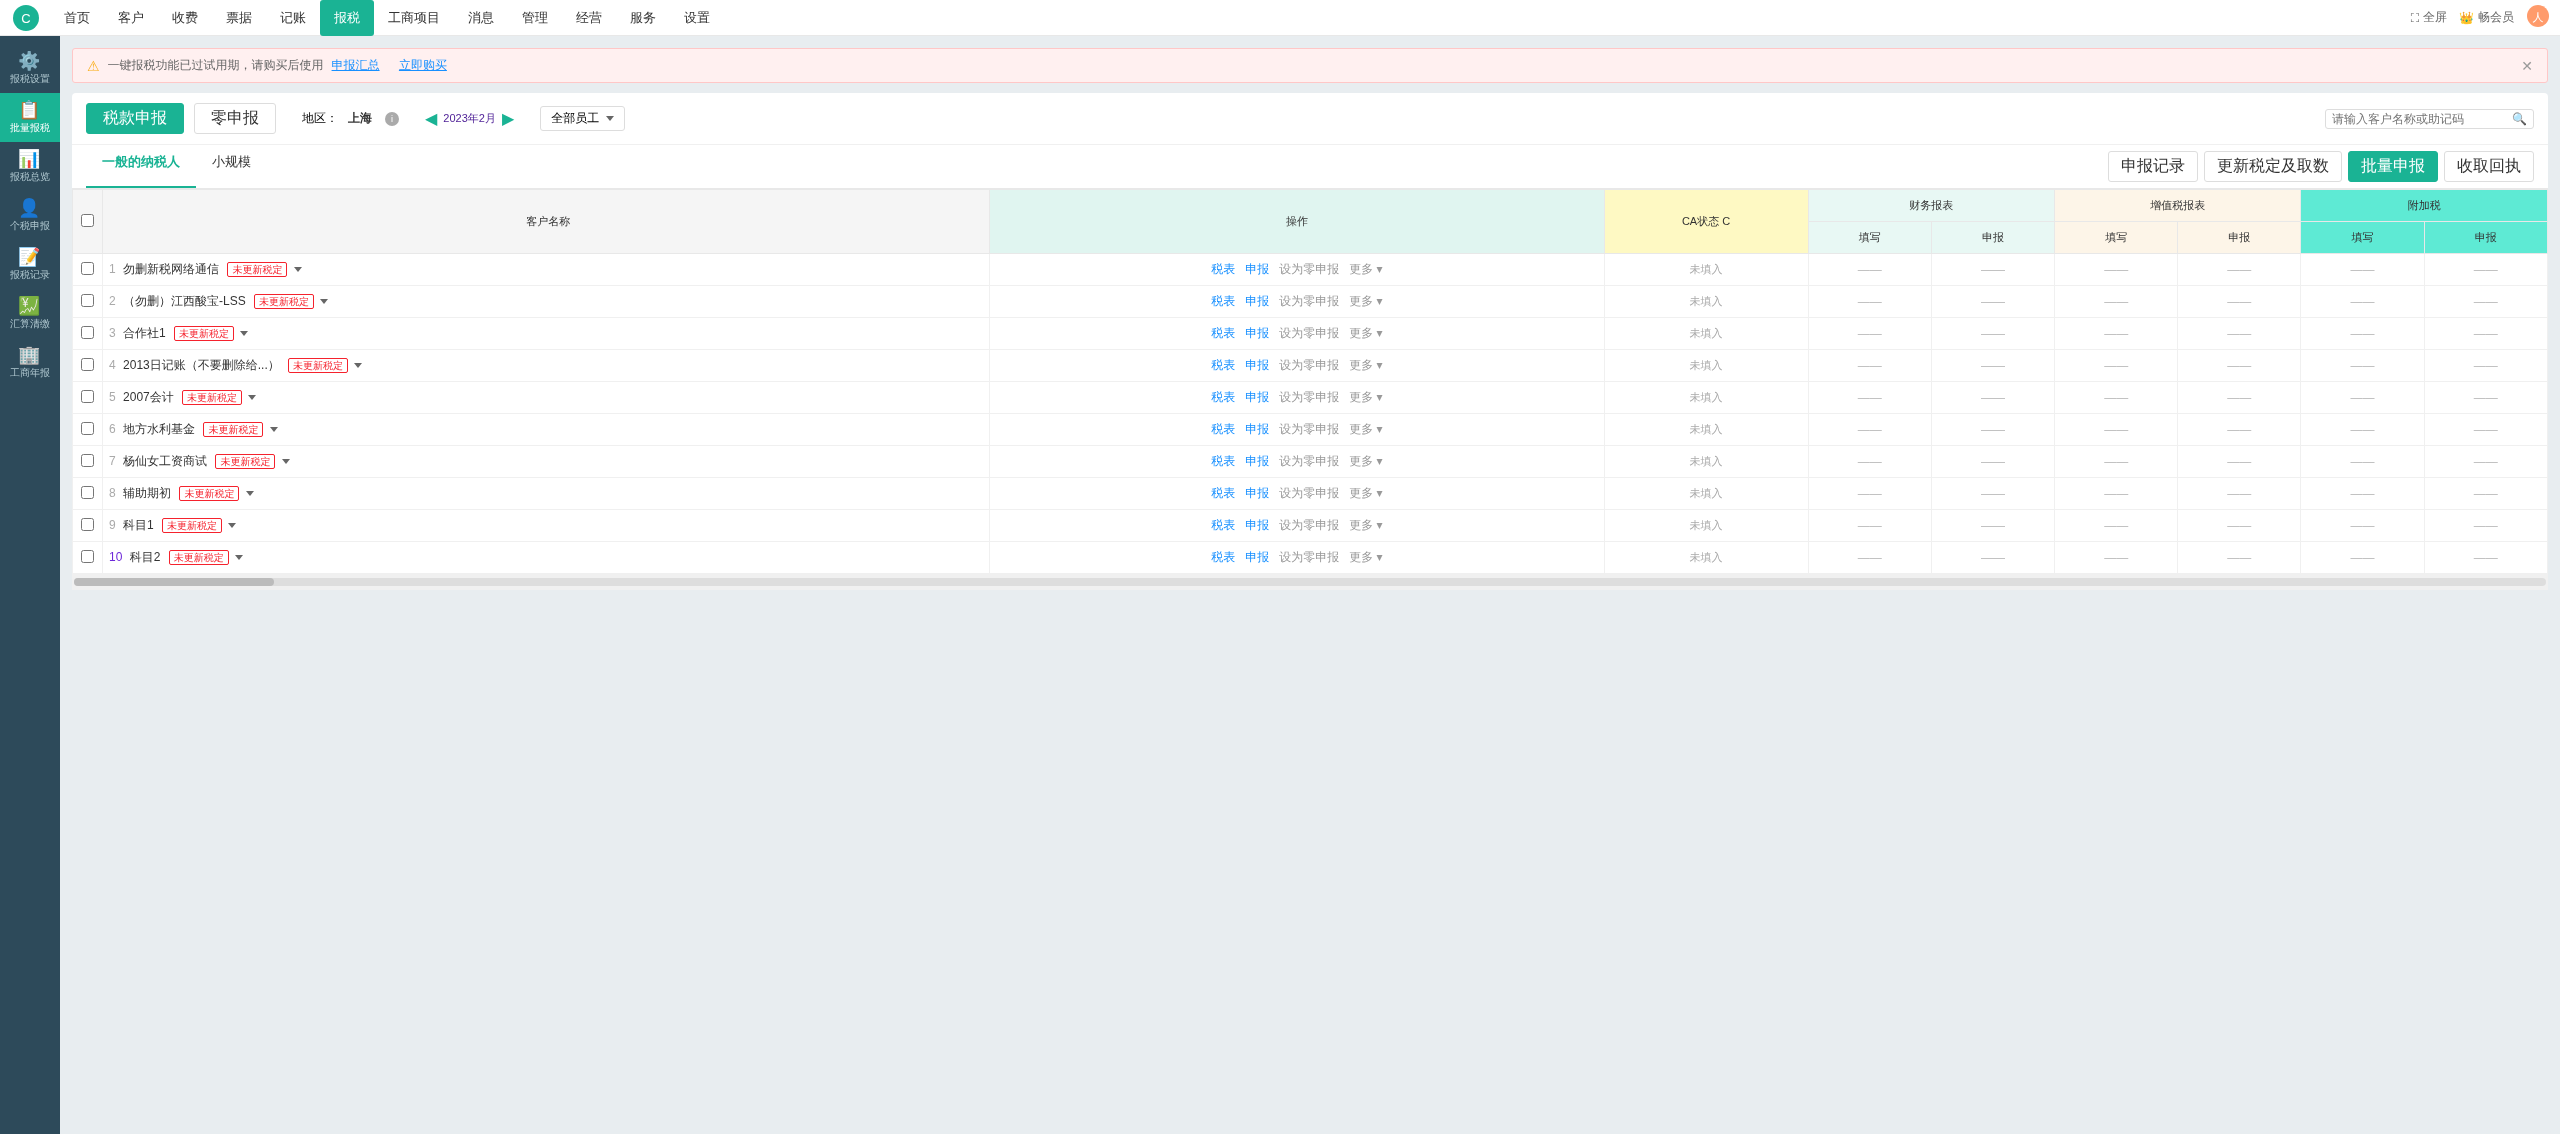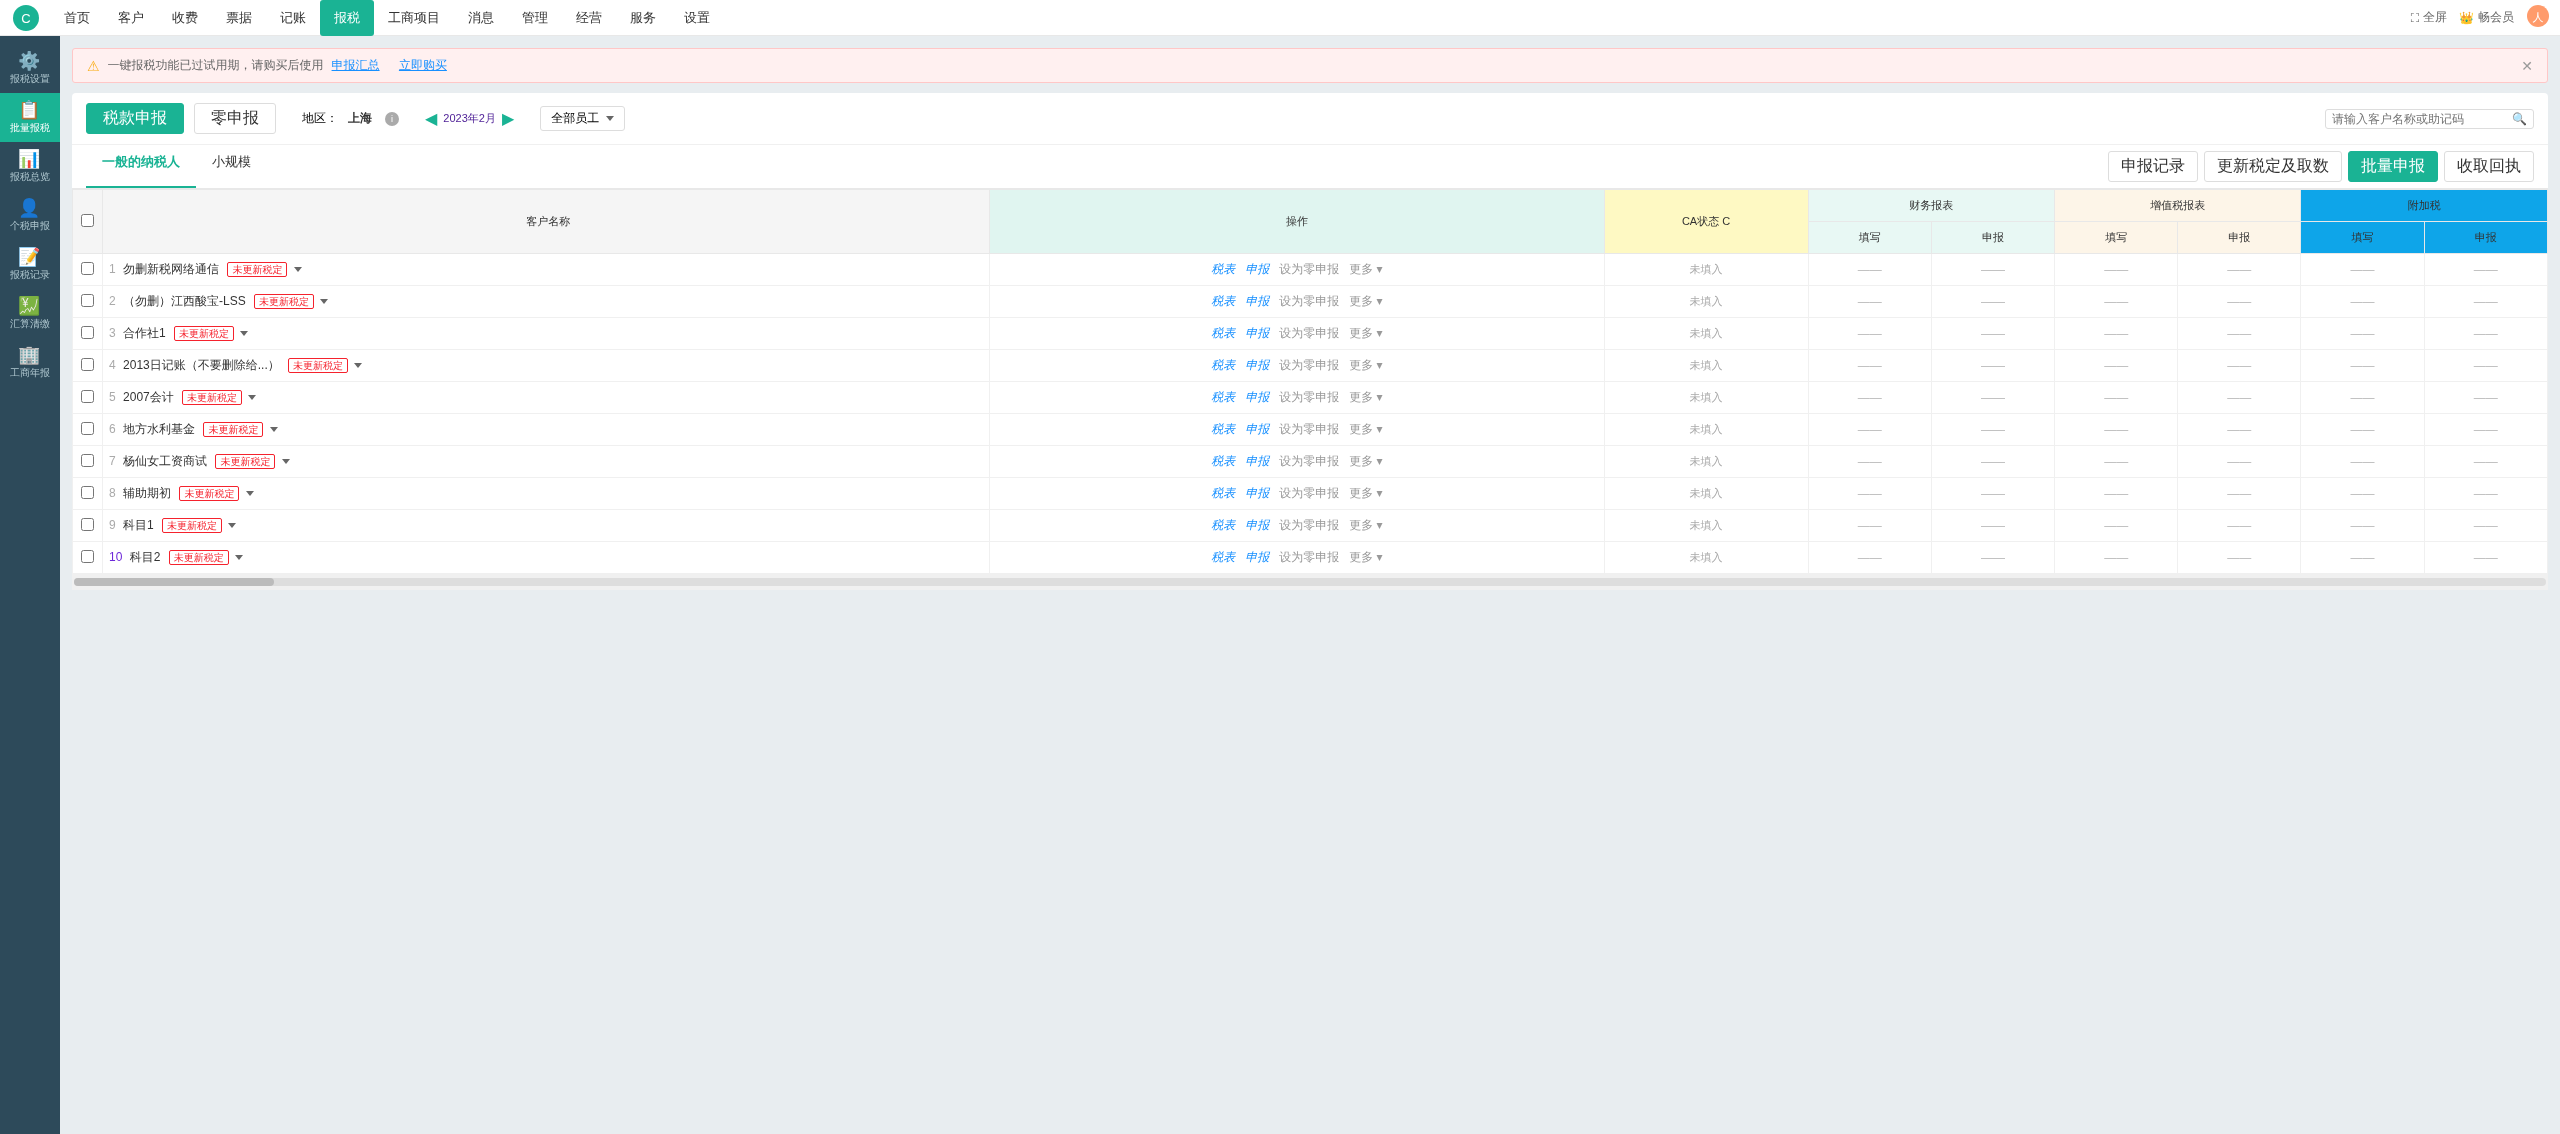--- a/index.html
+++ b/index.html
@@ -67,39 +67,39 @@
     thead th { padding: 8px 6px; text-align: center; border: 1px solid #e8e8e8; color: #333; font-weight: normal; white-space: nowrap; font-size: 11px; }
     thead th.left { text-align: center; padding-left: 10px; }
     tbody tr { border-bottom: 1px solid #f0f0f0; }
     tbody td { padding: 7px 6px; text-align: center; border: 1px solid #f0f0f0; font-size: 12px; color: #333; white-space: nowrap; }
     tbody td.left { text-align: left; padding-left: 6px; }
     .th-group { background: #f5f5f5; }
     .th-sub { background: #fafafa; }
 
     
     .tag-unconfirmed { color: #f5222d; border: 1px solid #f5222d; border-radius: 2px; padding: 1px 4px; font-size: 10px; cursor: pointer; }
-    .link-blue { color: #1890ff; cursor: pointer; font-style: italic; }
+    .link-blue { color: #1890ff; cursor: pointer; }
     .link-gray { color: #999; cursor: pointer; }
     .dash { color: #bbb; }
     .status-unenter { color: #aaa; font-size: 11px; }
 
     
     input[type=checkbox] { cursor: pointer; accent-color: #1ab394; }
 
     
     .scroll-bar-area { height: 16px; background: #f0f0f0; display: flex; align-items: center; padding: 0 2px; }
     .scroll-track { flex: 1; height: 8px; background: #ddd; border-radius: 4px; position: relative; }
     .scroll-thumb { width: 200px; height: 8px; background: #bbb; border-radius: 4px; position: absolute; left: 0; }
 
     
     .th-caozuo { background: #e0f5f0; }
     .th-ca { background: #fef9c3; }
     .th-cwbb { background: #e8f8f4; }
     .th-sbbs { background: #fdf5e8; }
-    .th-fjzz { background: #0ea5e9; }
+    .th-fjzz { background: #5eead4; }
 
     .col-client { min-width: 160px; }
     .col-op { min-width: 120px; }
 
     
     .chevron { display: inline-block; width: 0; height: 0; border-left: 4px solid transparent; border-right: 4px solid transparent; border-top: 5px solid #666; vertical-align: middle; margin-left: 3px; }
     .chevron-left { display: inline-block; font-size: 16px; color: #1ab394; cursor: pointer; }
     .chevron-right { display: inline-block; font-size: 16px; color: #1ab394; cursor: pointer; }
 
     .info-icon { display: inline-flex; align-items: center; justify-content: center; width: 14px; height: 14px; border-radius: 50%; background: #aaa; color: #fff; font-size: 9px; cursor: pointer; margin-left: 3px; }

